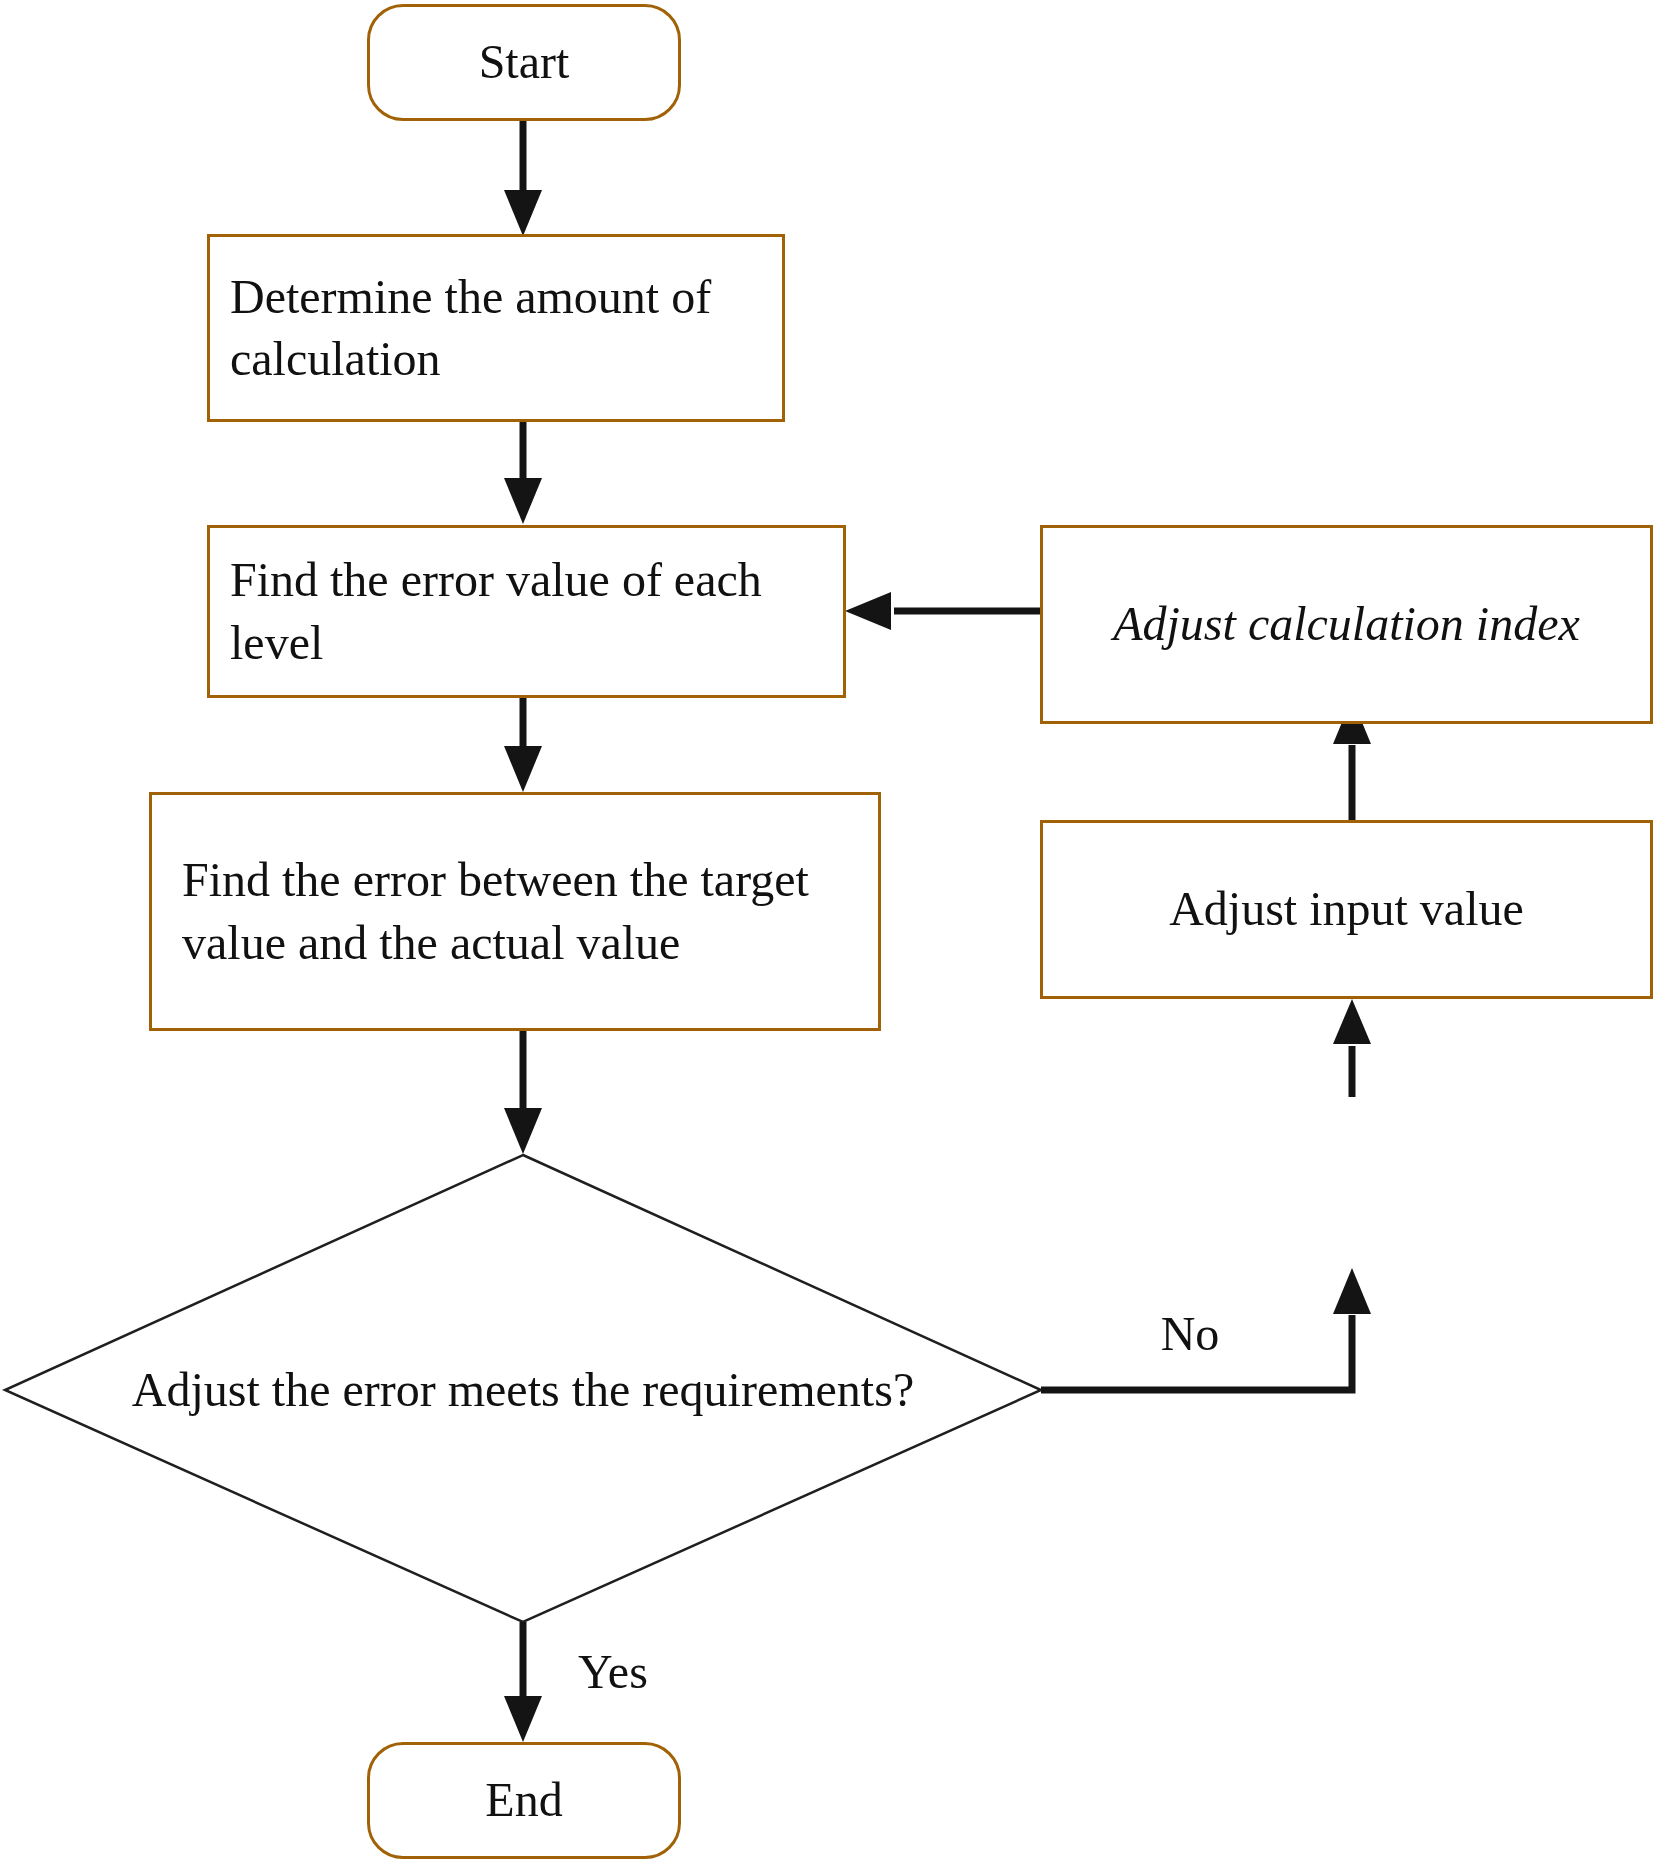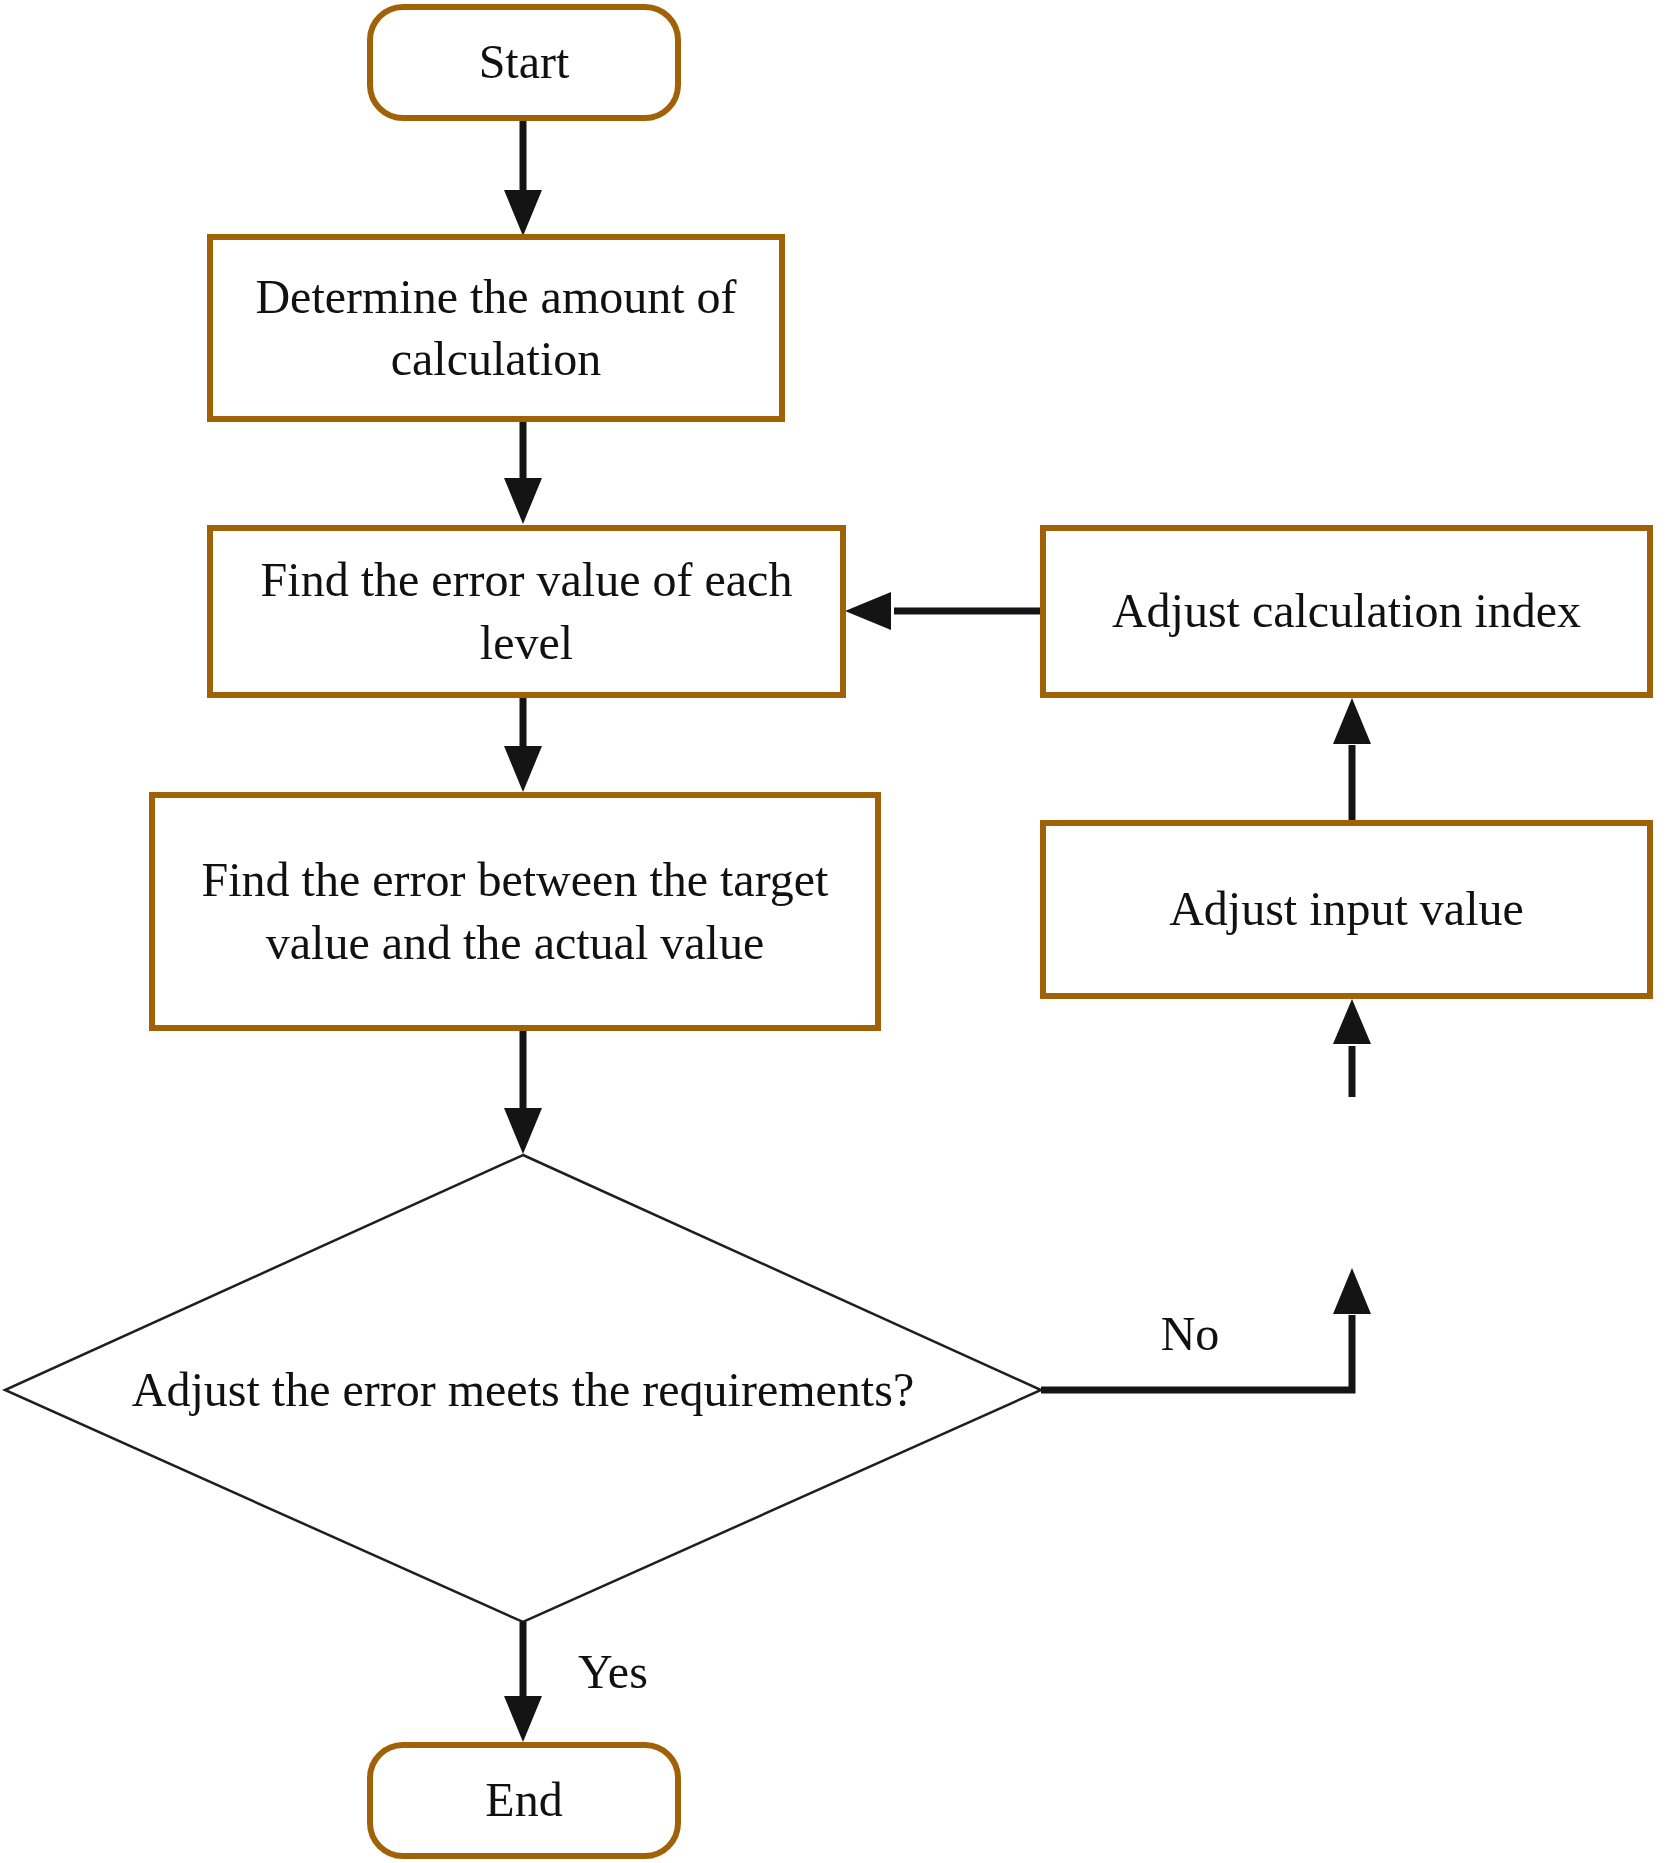--- a/index.html
+++ b/index.html
@@ -17,26 +17,25 @@
     overflow: hidden;
   }
   .layer {
     position: absolute;
     left: 0;
     top: 0;
   }
   .node {
     position: absolute;
     box-sizing: border-box;
-    border: 6px solid #a16207;
+    border: 3px solid #a16207;
     background: #ffffff;
     display: flex;
     align-items: center;
     justify-content: center;
-    text-align: center;
     font-size: 48px;
     line-height: 1.3;
   }
   .terminator {
     border-radius: 36px;
   }
   .label {
     position: absolute;
     display: flex;
     align-items: center;
@@ -47,21 +46,21 @@
     justify-content: center;
     text-align: center;
   }
   .nowrap { white-space: nowrap; }
 
   
   .n-start    { left: 367px;  top: 4px;    width: 314px; height: 117px; }
   .n-box1     { left: 207px;  top: 234px;  width: 578px; height: 188px; padding: 0 20px; }
   .n-box2     { left: 207px;  top: 525px;  width: 639px; height: 173px; padding: 0 20px; }
   .n-box3     { left: 149px;  top: 792px;  width: 732px; height: 239px; padding: 0 30px; }
-  .n-adjcalc  { left: 1040px; top: 525px;  width: 613px; height: 173px; padding: 16px 10px; }
+  .n-adjcalc  { left: 1040px; top: 525px;  width: 613px; height: 199px; padding: 16px 10px; font-style: italic; }
   .n-adjinput { left: 1040px; top: 820px;  width: 613px; height: 179px; padding: 0 26px; }
   .n-calcgrad { left: 1040px; top: 1097px; width: 613px; height: 171px; padding: 0 60px; }
   .n-end      { left: 367px;  top: 1742px; width: 314px; height: 117px; }
 
   .l-diamond  { left: 43px;   top: 1352px; width: 960px; height: 76px; }
   .l-yes      { left: 578px;  top: 1642px; width: 160px; height: 60px; }
   .l-no       { left: 1110px; top: 1304px; width: 160px; height: 60px; }
 </style>
 </head>
 <body>

